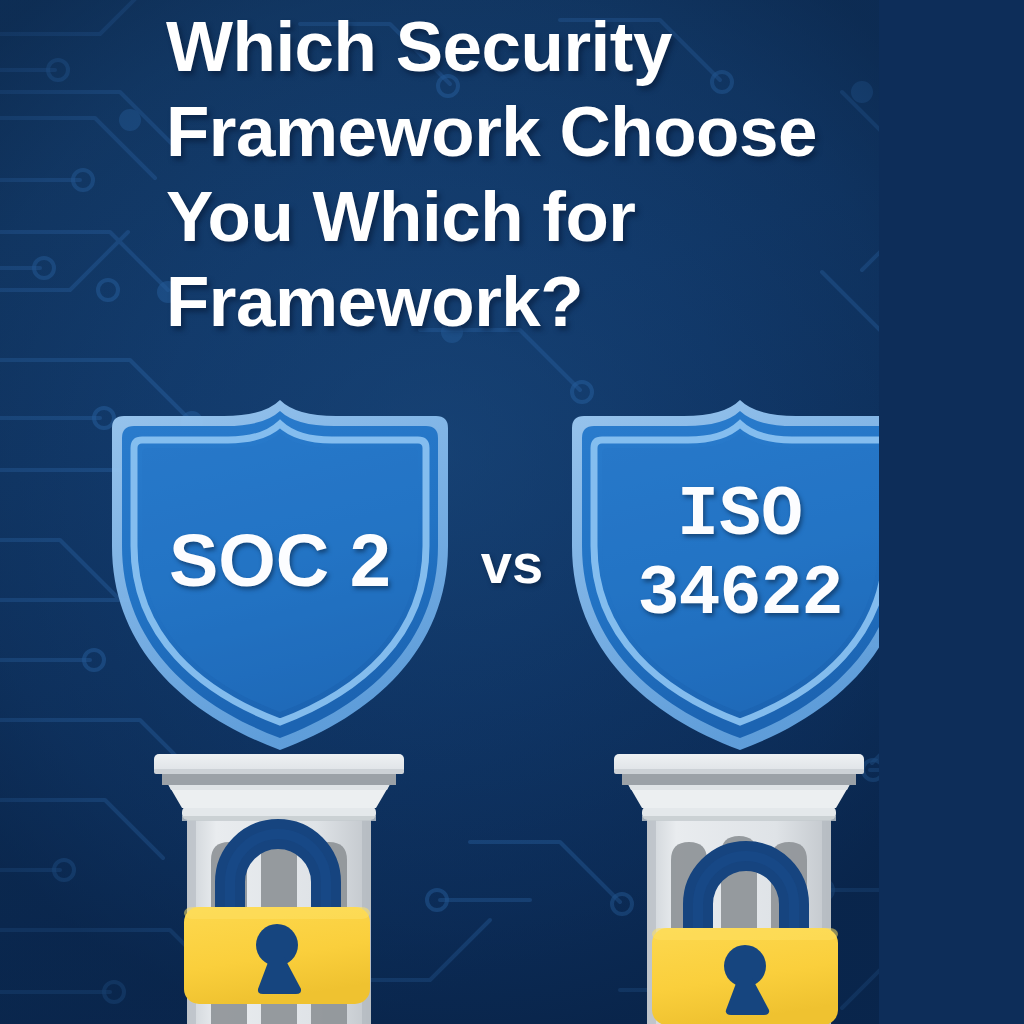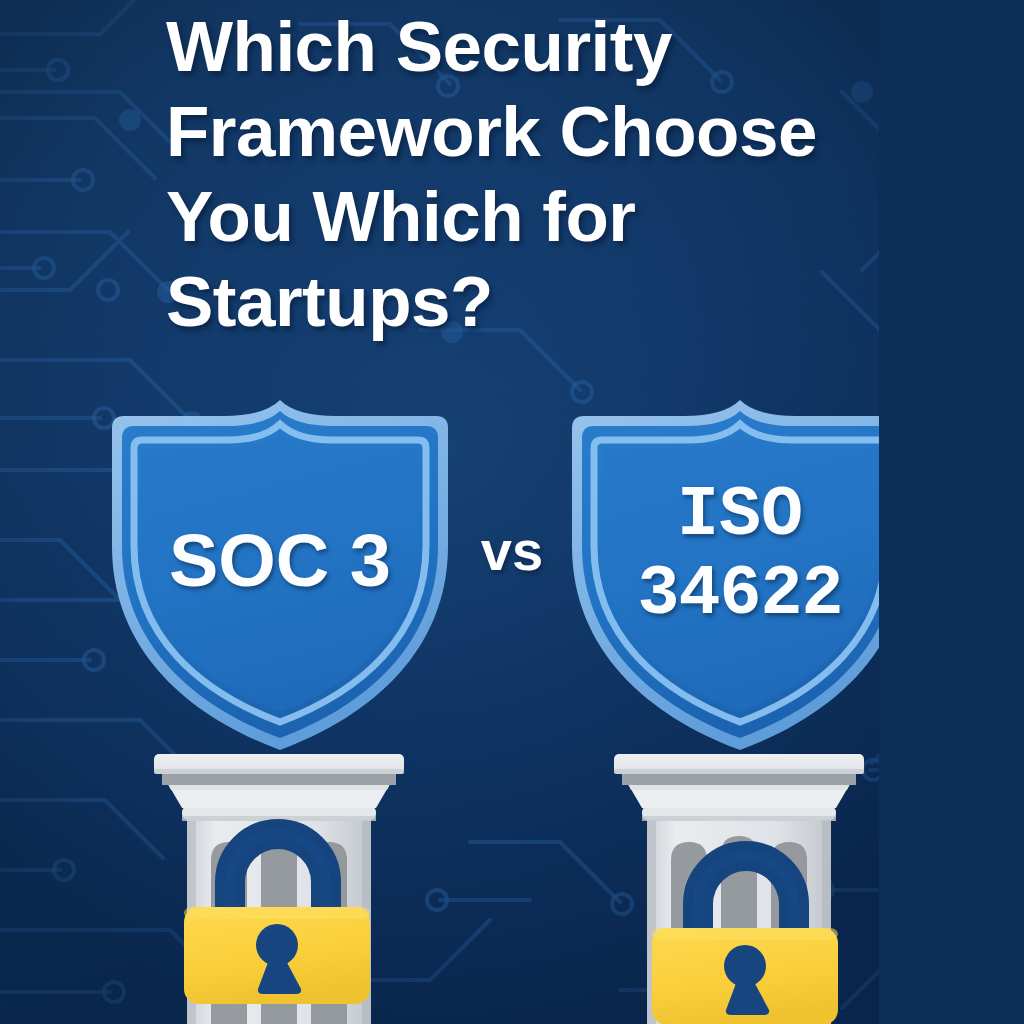--- a/index.html
+++ b/index.html
@@ -90,21 +90,21 @@
     top: 78px;
     font-size: 70px;
     line-height: 79px;
   }
   #label-iso .iso-num { letter-spacing: -1px; }
 
   
   #vs-badge {
     position: absolute;
     left: 460px;
-    top: 521px;
+    top: 534px;
     width: 104px;
     text-align: center;
     z-index: 7;
     color: #ffffff;
     font-size: 56px;
     line-height: 60px;
     font-weight: bold;
     text-shadow: 2px 3px 4px rgba(8,30,60,0.6);
   }
 
@@ -228,21 +228,21 @@
       <circle cx="452" cy="332" r="11"></circle>
     </g>
   </svg>
 
   <div id="bg-vignette"></div>
 
   <div id="title-block">
     <span class="title-line">Which Security</span>
     <span class="title-line">Framework Choose</span>
     <span class="title-line">You Which for</span>
-    <span class="title-line">Startups?</span>
+    <span class="title-line">Framework?</span>
   </div>
 
   <div class="shield-wrap" id="shield-left">
     <svg class="shield-svg" viewBox="0 0 352 356" xmlns="http://www.w3.org/2000/svg">
       <defs>
         <linearGradient id="shGradL" x1="0" y1="0" x2="0.25" y2="1">
           <stop offset="0%" stop-color="#2a7ccd"></stop>
           <stop offset="55%" stop-color="#2273c4"></stop>
           <stop offset="100%" stop-color="#1c64b2"></stop>
         </linearGradient>
@@ -266,21 +266,21 @@
       <path d="M30 50 Q30 42 38 42 L124 42 Q159 42 176 26 Q193 42 228 42 L314 42
                Q322 42 322 50 L322 148
                C322 238 256 294 176 324
                C96 294 30 238 30 148 Z" fill="none" stroke="#8cc3f2" stroke-width="7" opacity="0.92"></path>
 
       <path d="M38 56 Q38 50 44 50 L126 50 Q160 50 176 35 Q192 50 226 50 L308 50
                Q314 50 314 56 L314 148
                C314 232 252 286 176 314
                C100 286 38 232 38 148 Z" fill="#2475c6" opacity="0.35"></path>
     </svg>
-    <div class="shield-label" id="label-soc2">SOC 3</div>
+    <div class="shield-label" id="label-soc2">SOC 2</div>
   </div>
 
   <div class="shield-wrap" id="shield-right">
     <svg class="shield-svg" viewBox="0 0 352 356" xmlns="http://www.w3.org/2000/svg">
       <defs>
         <linearGradient id="shGradR" x1="0" y1="0" x2="0.25" y2="1">
           <stop offset="0%" stop-color="#2a7ccd"></stop>
           <stop offset="55%" stop-color="#2273c4"></stop>
           <stop offset="100%" stop-color="#1c64b2"></stop>
         </linearGradient>

